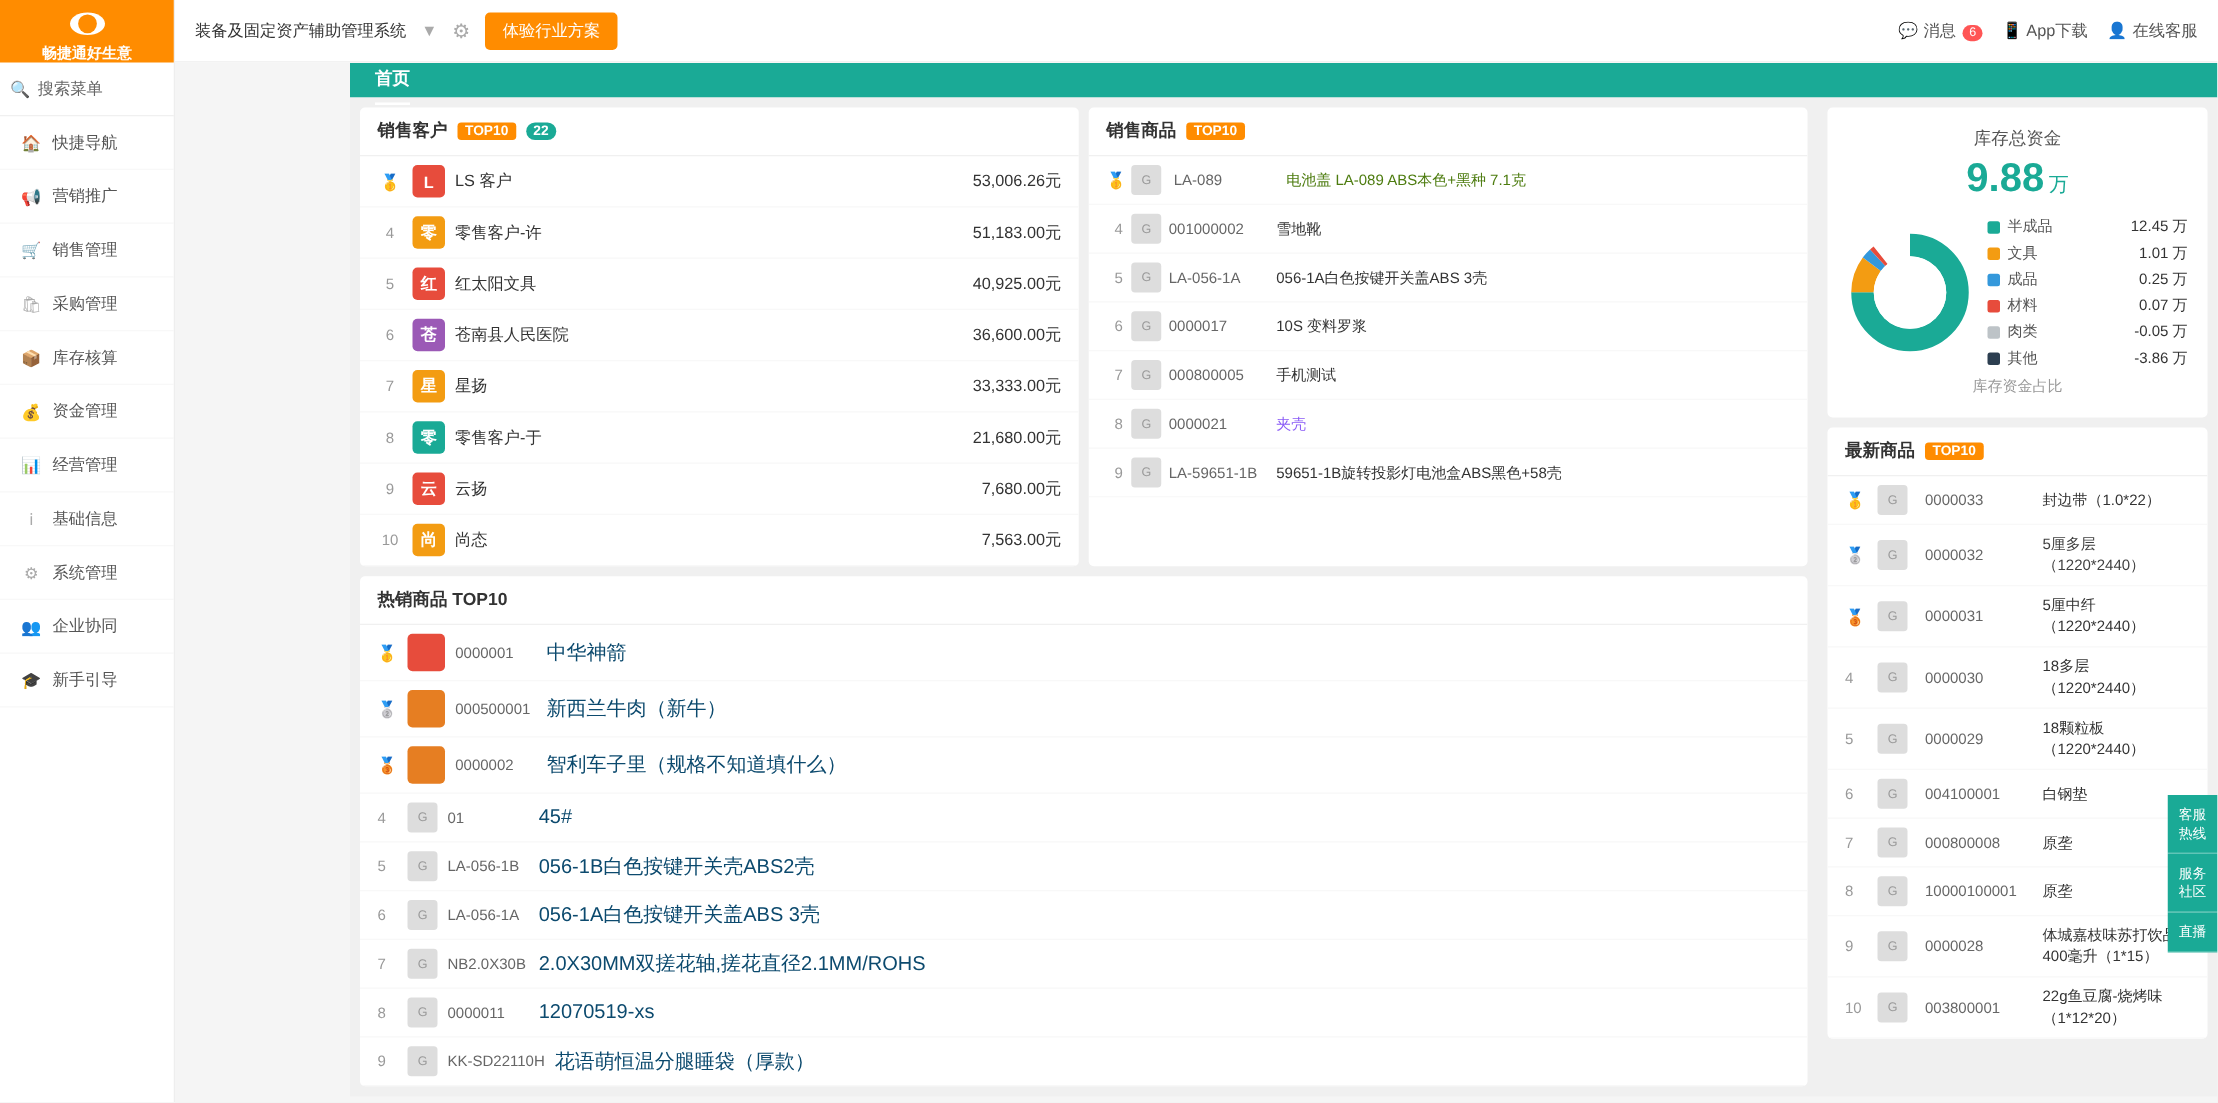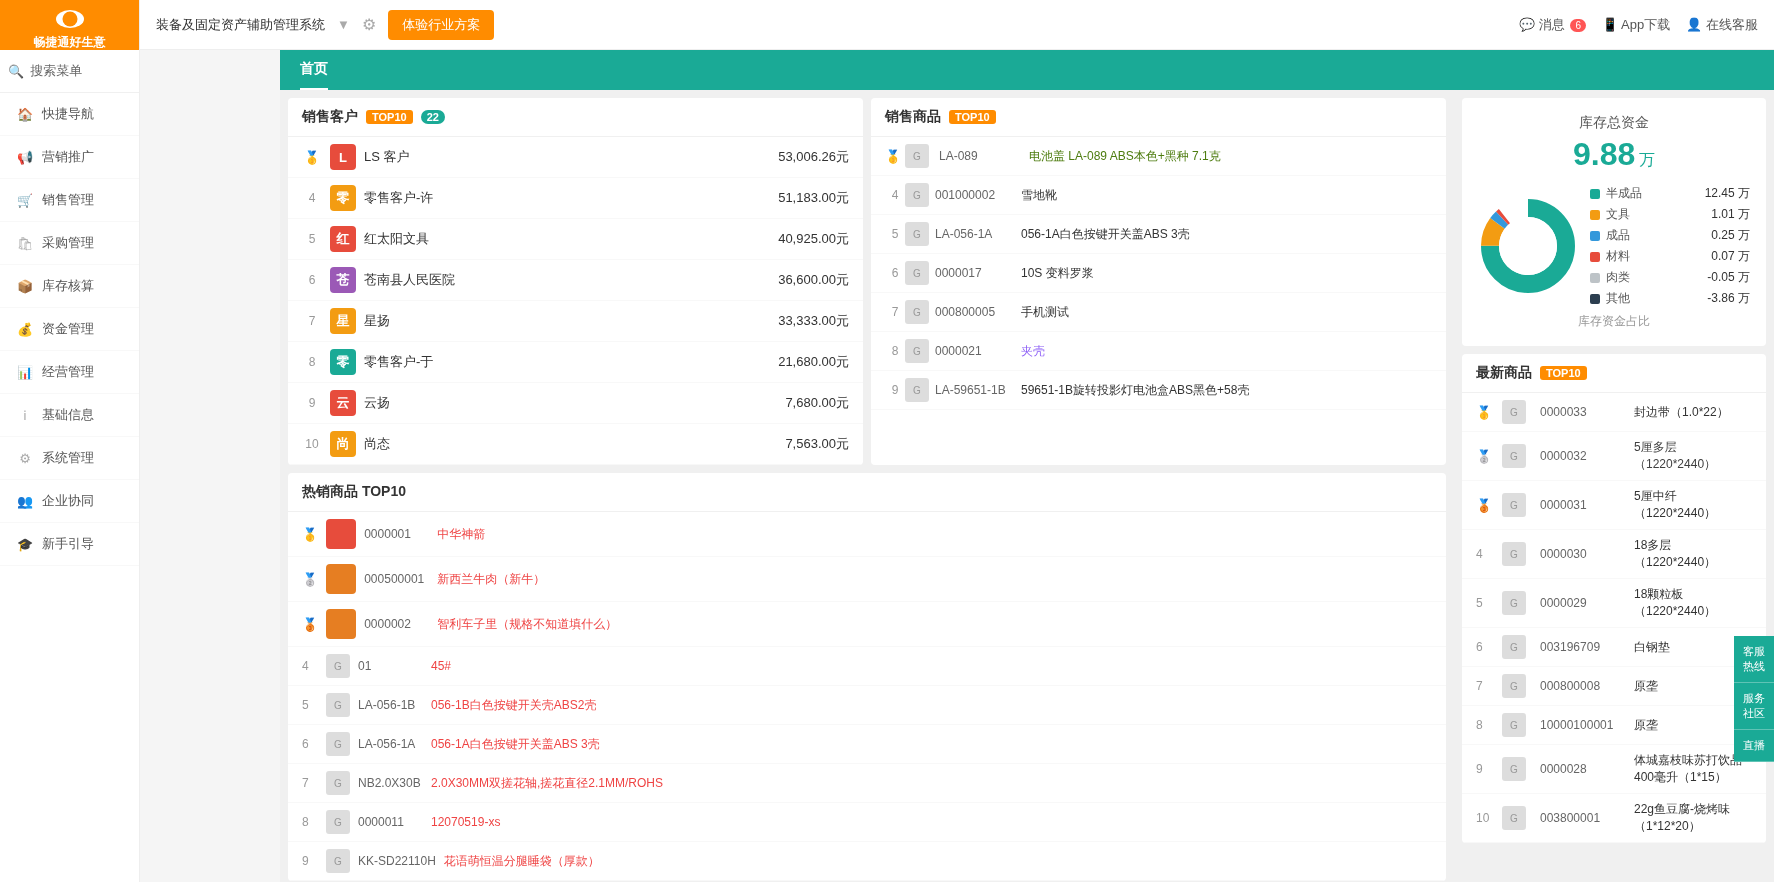--- a/index.html
+++ b/index.html
@@ -13,21 +13,21 @@
     .sidebar-search { padding: 8px; border-bottom: 1px solid #f0f0f0; }
     .sidebar-search-btn { width: 100%; background: none; border: none; display: flex; align-items: center; gap: 6px; color: #666; font-size: 13px; cursor: pointer; padding: 4px 0; }
     .sidebar-nav-item { display: flex; align-items: center; gap: 8px; padding: 12px 16px; cursor: pointer; color: #555; font-size: 13px; border-bottom: 1px solid #f8f8f8; }
     .sidebar-nav-item .nav-icon { width: 18px; height: 18px; display: flex; align-items: center; justify-content: center; color: #aaa; }
 
     
     .topbar { height: 50px; background: #fff; border-bottom: 1px solid #eee; display: flex; align-items: center; padding: 0 16px; gap: 12px; position: fixed; left: 140px; right: 0; top: 0; z-index: 100; }
     .topbar-trial-btn { background: #ff8c00; color: #fff; border: none; border-radius: 4px; padding: 6px 14px; font-size: 13px; cursor: pointer; }
     .topbar-right { margin-left: auto; display: flex; align-items: center; gap: 16px; color: #555; font-size: 13px; }
     .topbar-right .badge { background: #f55; color: #fff; border-radius: 10px; font-size: 10px; padding: 1px 5px; margin-left: 2px; }
-    .page-header { background: #1aaa96; padding: 0 20px; height: 40px; display: flex; align-items: center; }
+    .page-header { background: #1aaa96; padding: 0 20px; height: 28px; display: flex; align-items: center; }
     .page-header .tab { color: #fff; font-size: 14px; font-weight: bold; padding: 10px 0; border-bottom: 2px solid #fff; }
     .panel { background: #fff; border-radius: 4px; overflow: hidden; }
     .panel-header { padding: 10px 14px; font-size: 14px; font-weight: bold; color: #333; border-bottom: 1px solid #f0f0f0; display: flex; align-items: center; gap: 8px; }
     .panel-header .top-badge { background: #ff8c00; color: #fff; font-size: 11px; border-radius: 3px; padding: 1px 6px; }
     .panel-header .number-badge { background: #1aaa96; color: #fff; font-size: 11px; border-radius: 10px; padding: 1px 6px; }
     .sales-row { display: flex; align-items: center; padding: 7px 14px; border-bottom: 1px solid #f8f8f8; }
     .customer-avatar { width: 26px; height: 26px; border-radius: 4px; display: flex; align-items: center; justify-content: center; color: #fff; font-size: 13px; font-weight: bold; margin: 0 8px; flex-shrink: 0; }
     .customer-name { flex: 1; color: #333; font-size: 13px; }
     .customer-amount { color: #333; font-size: 13px; font-weight: 400; }
 
@@ -41,21 +41,21 @@
     .legend-item { display: flex; align-items: center; gap: 6px; font-size: 12px; color: #555; }
     .legend-dot { width: 10px; height: 10px; border-radius: 2px; flex-shrink: 0; }
     .legend-value { margin-left: auto; color: #333; }
     .stock-chart-label { text-align: center; font-size: 12px; color: #999; margin-top: 6px; }
 
     
     .hot-products-panel { background: #fff; border-radius: 4px; overflow: hidden; display: flex; flex-direction: column; }
     .product-row { display: flex; align-items: center; padding: 7px 14px; border-bottom: 1px solid #f8f8f8; gap: 8px; }
     .product-img { width: 30px; height: 30px; background: #f0f0f0; border-radius: 4px; display: flex; align-items: center; justify-content: center; overflow: hidden; }
     .product-code { color: #666; font-size: 12px; min-width: 65px; }
-    .product-name { flex: 1; color: #ef4444; font-size: 12px; }
+    .product-name { flex: 1; color: #0c4a6e; font-size: 16px; }
     .gray-box { width: 24px; height: 24px; background: #ddd; border-radius: 3px; display: flex; align-items: center; justify-content: center; font-size: 10px; color: #999; flex-shrink: 0; }
 
     
     .new-product-row { display: flex; align-items: center; padding: 7px 14px; border-bottom: 1px solid #f8f8f8; gap: 8px; }
 
     
     .float-btns { position: fixed; right: 0; bottom: 120px; display: flex; flex-direction: column; gap: 0; }
     .float-btn { background: #1aaa96; color: #fff; font-size: 11px; padding: 8px 6px; text-align: center; cursor: pointer; width: 40px; border-bottom: 1px solid rgba(255,255,255,0.3); }
 
     .scrollable-list { overflow-y: auto; flex: 1; max-height: 340px; }
@@ -435,21 +435,21 @@
   </div>
               <div class="new-product-row">
     <span style="width:18px;color:#999;font-size:12px;">5</span>
     <div class="gray-box">G</div>
     <span style="color:#666;font-size:12px;min-width:80px;margin:0 6px;">0000029</span>
     <span style="flex:1;color:#333;font-size:12px;">18颗粒板（1220*2440）</span>
   </div>
               <div class="new-product-row">
     <span style="width:18px;color:#999;font-size:12px;">6</span>
     <div class="gray-box">G</div>
-    <span style="color:#666;font-size:12px;min-width:80px;margin:0 6px;">003196709</span>
+    <span style="color:#666;font-size:12px;min-width:80px;margin:0 6px;">004100001</span>
     <span style="flex:1;color:#333;font-size:12px;">白钢垫</span>
   </div>
               <div class="new-product-row">
     <span style="width:18px;color:#999;font-size:12px;">7</span>
     <div class="gray-box">G</div>
     <span style="color:#666;font-size:12px;min-width:80px;margin:0 6px;">000800008</span>
     <span style="flex:1;color:#333;font-size:12px;">原垄</span>
   </div>
               <div class="new-product-row">
     <span style="width:18px;color:#999;font-size:12px;">8</span>

